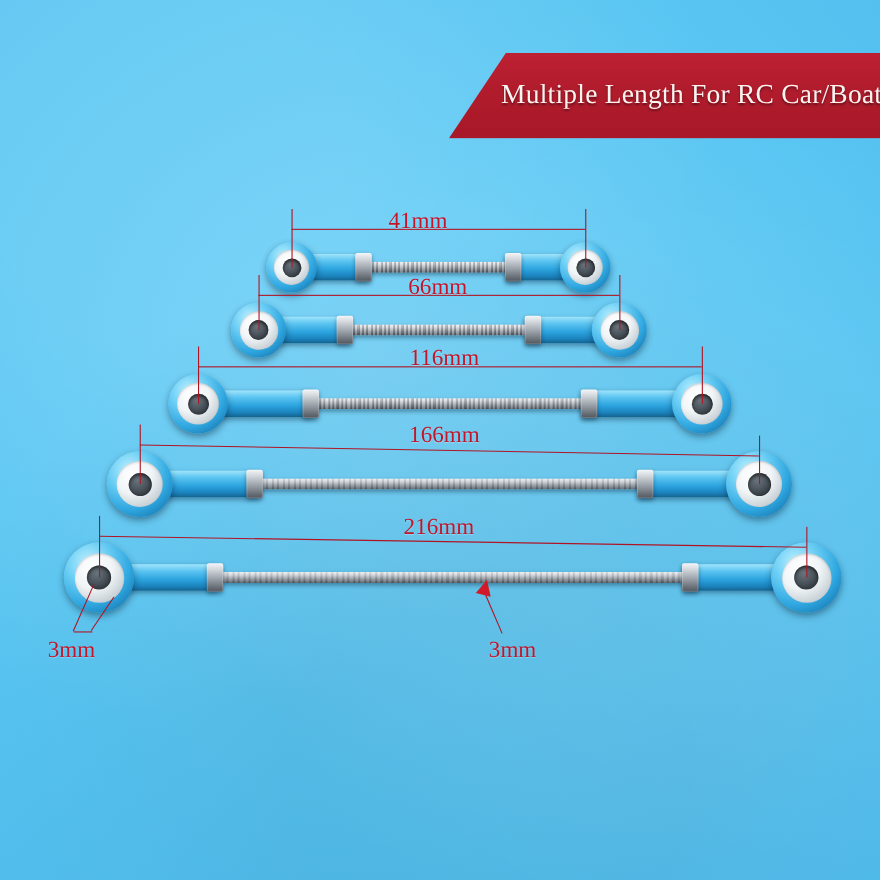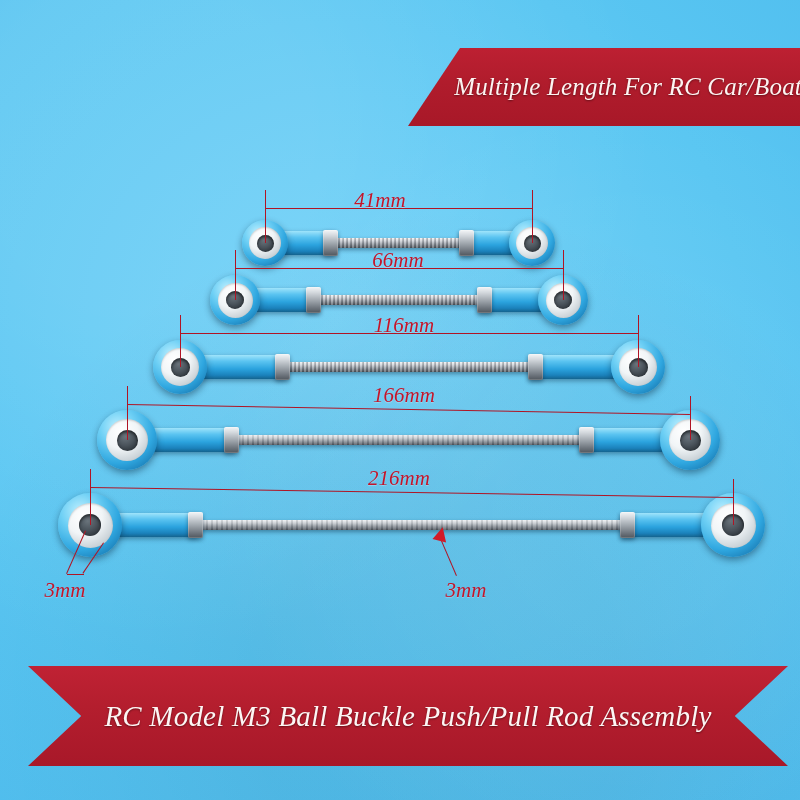--- a/index.html
+++ b/index.html
@@ -8,21 +8,20 @@
     padding: 0;
     background: #ffffff;
   }
   #stage {
     position: relative;
     width: 800px;
     height: 800px;
     overflow: hidden;
     background: radial-gradient(ellipse 120% 110% at 42% 40%, #6ed0f7 0%, #59c6f2 42%, #4fbdee 72%, #46b4e9 100%);
     font-family: "Liberation Serif", "DejaVu Serif", serif;
-    font-style: italic;
     -webkit-font-smoothing: antialiased;
   }
   
   #stage::before {
     content: "";
     position: absolute;
     inset: 0;
     background:
       radial-gradient(circle at 18% 18%, rgba(255,255,255,.10) 0 18%, rgba(255,255,255,0) 55%),
       radial-gradient(circle at 78% 62%, rgba(255,255,255,.07) 0 16%, rgba(255,255,255,0) 52%),
@@ -297,17 +296,14 @@
   <div id="callouts-layer">
       <div class="lead" style="left: 86px; top: 531px; width: 47.0106px; transform: rotate(113.839deg);"></div>
       <div class="lead" style="left: 104px; top: 543px; width: 37.4433px; transform: rotate(124.114deg);"></div>
       <div class="lead" style="left: 67px; top: 574px; width: 17px;"></div>
       <div class="dim-label" style="left: 65px; top: 578px;">3mm</div>
       <div class="lead" style="left: 456px; top: 576px; width: 38.0789px; transform: rotate(-113.199deg);"></div>
       <div class="arrow-head" style="left: 434px; top: 527px; transform: rotate(14deg);"></div>
       <div class="dim-label" style="left: 466px; top: 578px;">3mm</div>
     </div>
 
-  <div class="banner-bottom">
-    <span class="btxt">RC Model M3 Ball Buckle Push/Pull Rod Assembly</span>
-  </div>
 
 </div>
 
 </body></html>

